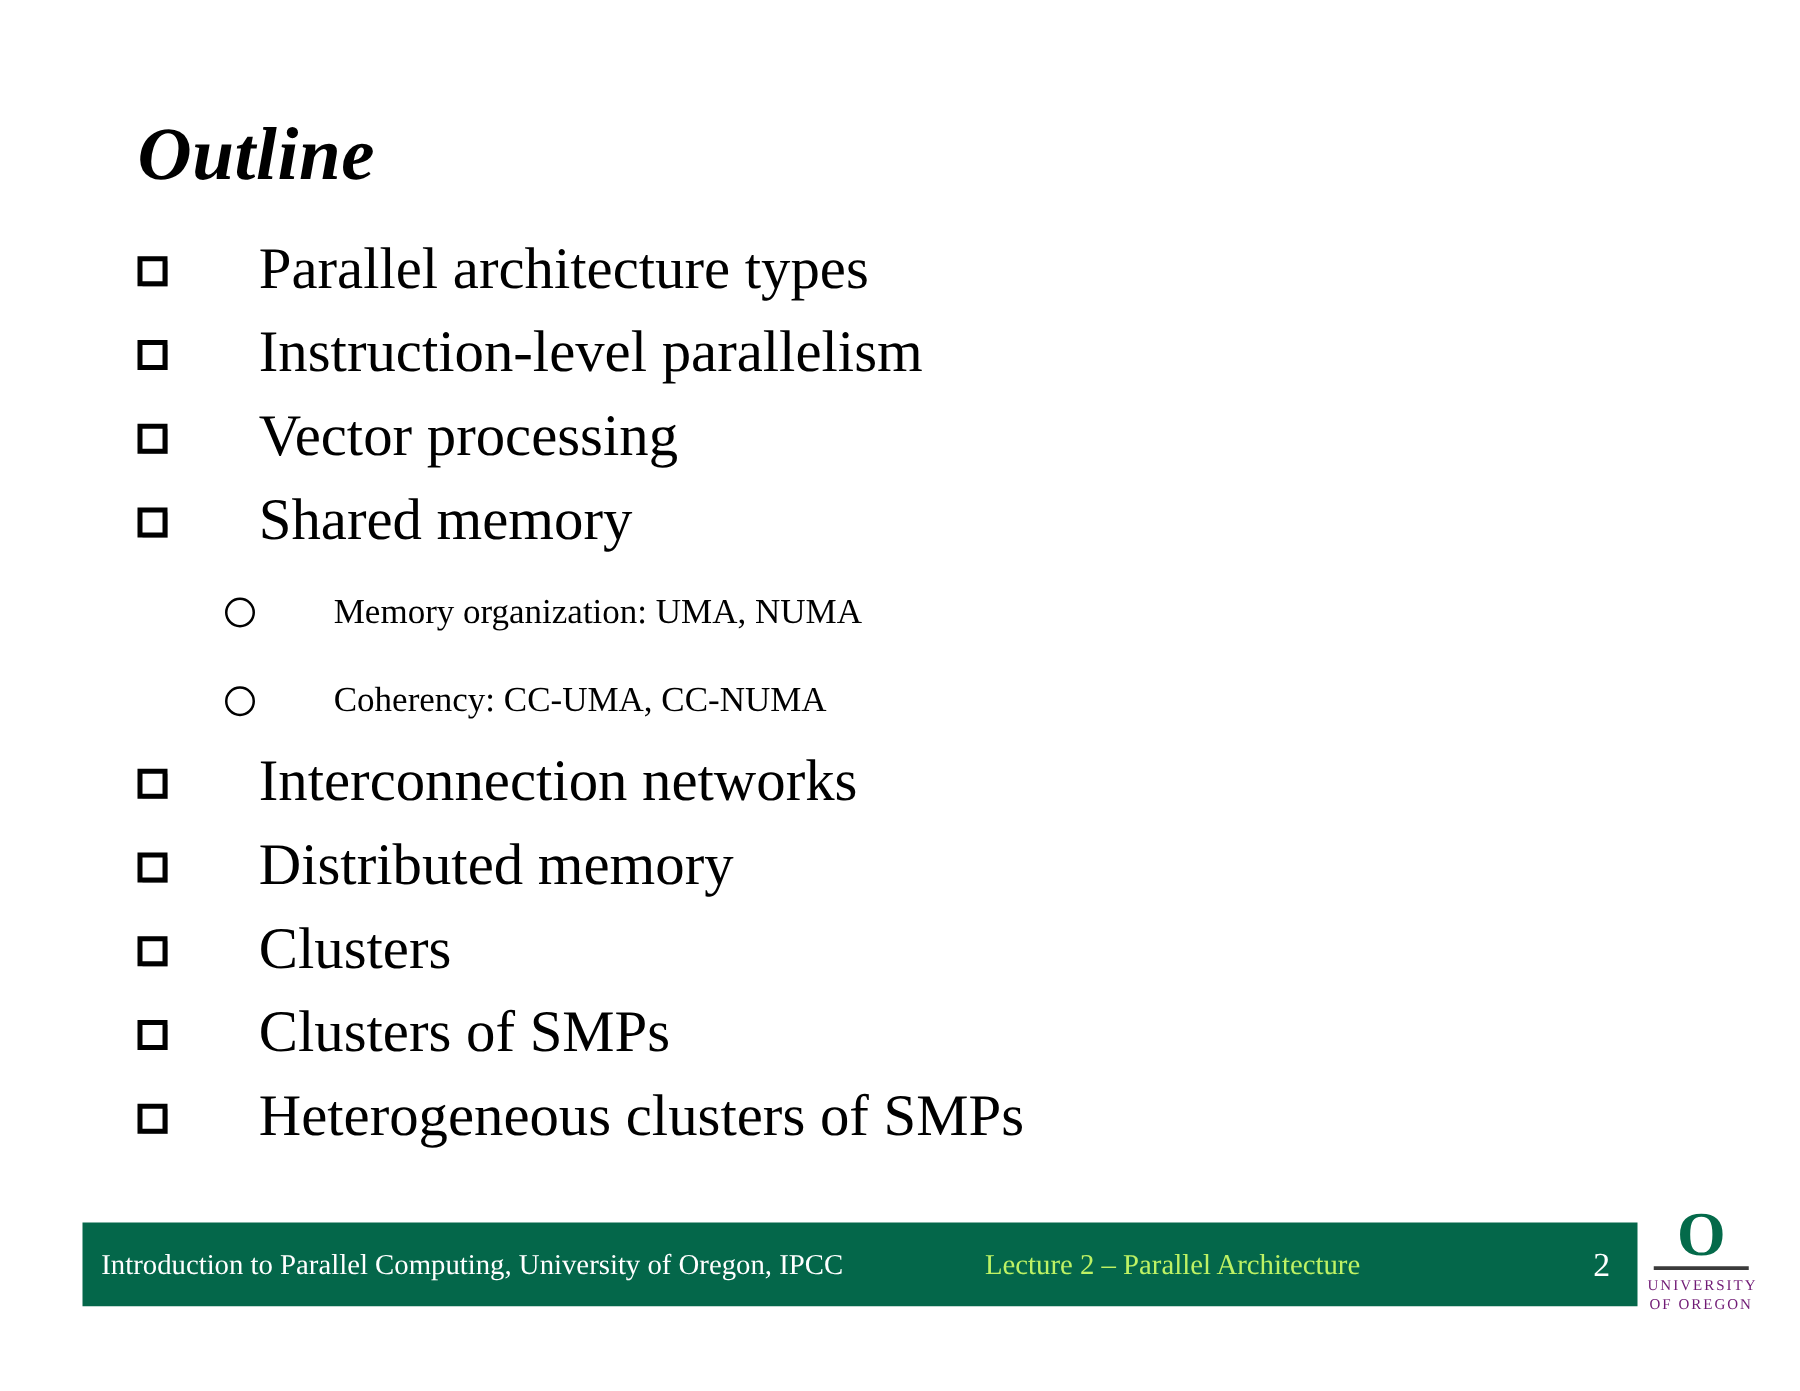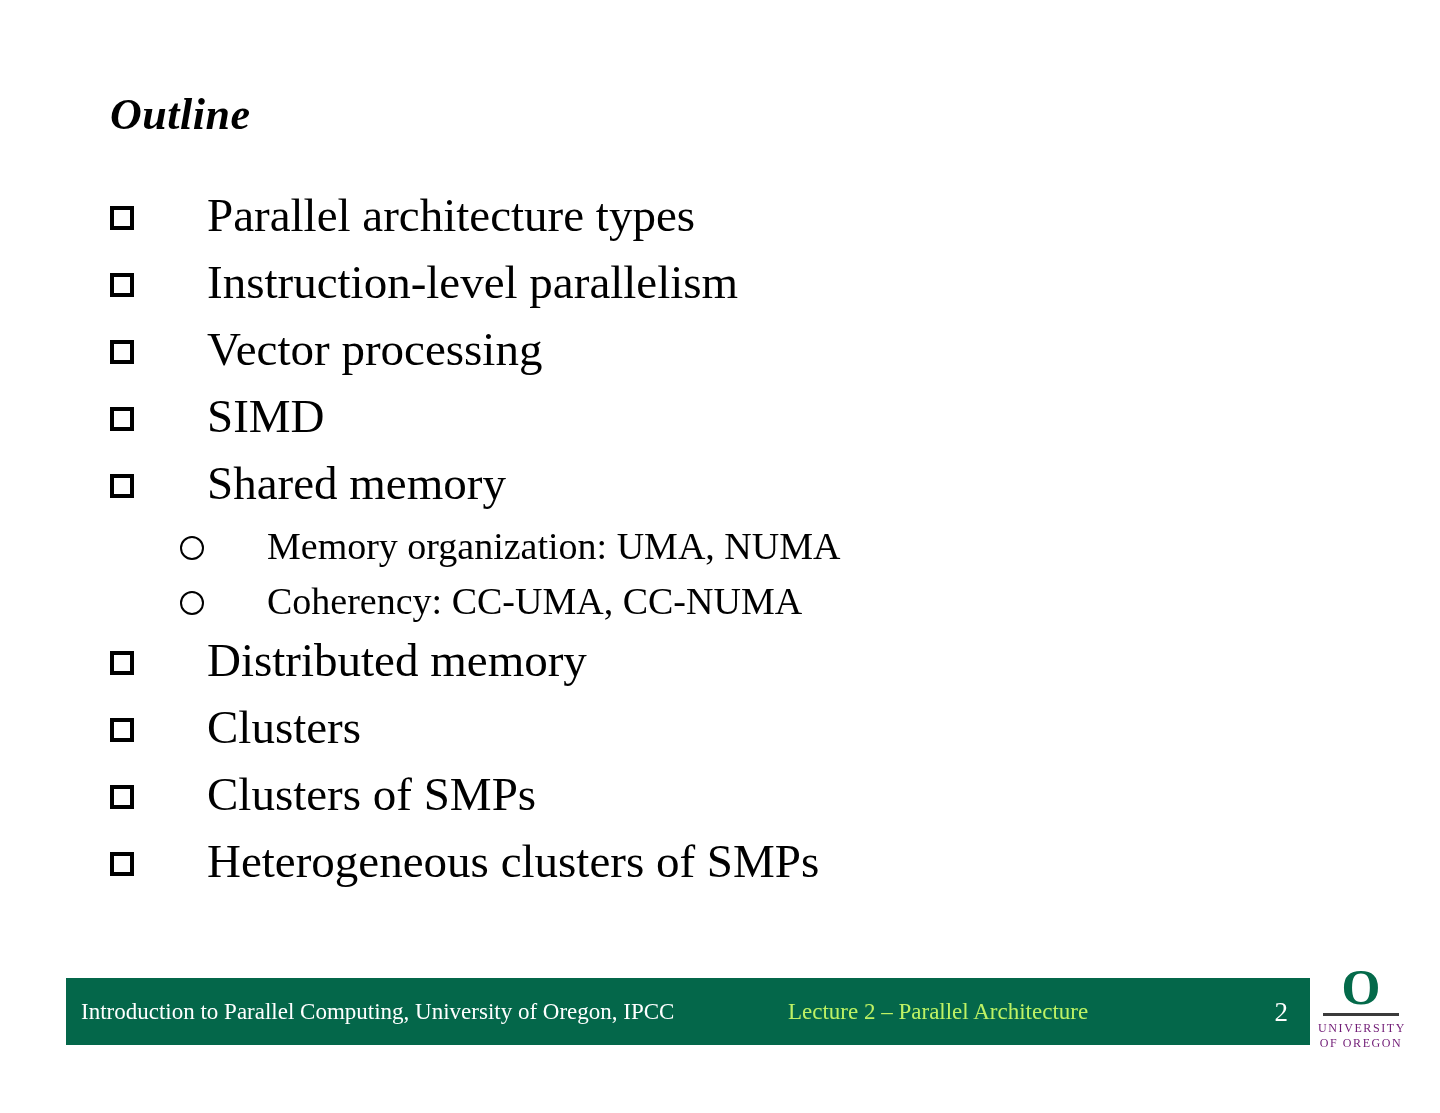--- a/index.html
+++ b/index.html
@@ -15,21 +15,21 @@
     overflow: hidden;
     font-family: "Liberation Serif", "DejaVu Serif", serif;
     color: #000000;
   }
 
   
   .slide-title {
     position: absolute;
     left: 110px;
     top: 93px;
-    font-size: 44px;
+    font-size: 60px;
     font-weight: bold;
     font-style: italic;
     letter-spacing: 0.5px;
     line-height: 1.0;
     white-space: nowrap;
   }
 
   
   .body-list {
     position: absolute;
@@ -85,23 +85,24 @@
     background: #ffffff;
     box-sizing: content-box;
   }
   .lvl1 .txt {
     flex: 1 1 auto;
     white-space: nowrap;
   }
 
   
   .lvl2 {
-    font-size: 38px;
+    font-size: 28px;
     height: 55px;
     padding-left: 70px;
+    margin-top: 16px;
   }
   .lvl2 .marker {
     flex: 0 0 auto;
     width: 42px;
     position: relative;
   }
   .circ {
     display: inline-block;
     width: 20px;
     height: 20px;
@@ -203,40 +204,40 @@
     <div class="bullet-row lvl1">
       <span class="marker"><span class="sq"></span></span>
       <span class="txt">Instruction-level parallelism</span>
     </div>
 
     <div class="bullet-row lvl1">
       <span class="marker"><span class="sq"></span></span>
       <span class="txt">Vector processing</span>
     </div>
 
-    <div class="bullet-row lvl1">
-      <span class="marker"><span class="sq"></span></span>
-      <span class="txt">SIMD</span>
-    </div>
 
     <div class="bullet-row lvl1">
       <span class="marker"><span class="sq"></span></span>
       <span class="txt">Shared memory</span>
     </div>
 
     <div class="bullet-row lvl2">
       <span class="marker"><span class="circ"></span></span>
       <span class="txt">Memory organization: UMA, NUMA</span>
     </div>
 
     <div class="bullet-row lvl2">
       <span class="marker"><span class="circ"></span></span>
       <span class="txt">Coherency: CC-UMA, CC-NUMA</span>
     </div>
 
+    <div class="bullet-row lvl1">
+      <span class="marker"><span class="sq"></span></span>
+      <span class="txt">Interconnection networks</span>
+    </div>
 
     <div class="bullet-row lvl1">
       <span class="marker"><span class="sq"></span></span>
       <span class="txt">Distributed memory</span>
     </div>
 
     <div class="bullet-row lvl1">
       <span class="marker"><span class="sq"></span></span>
       <span class="txt">Clusters</span>
     </div>

